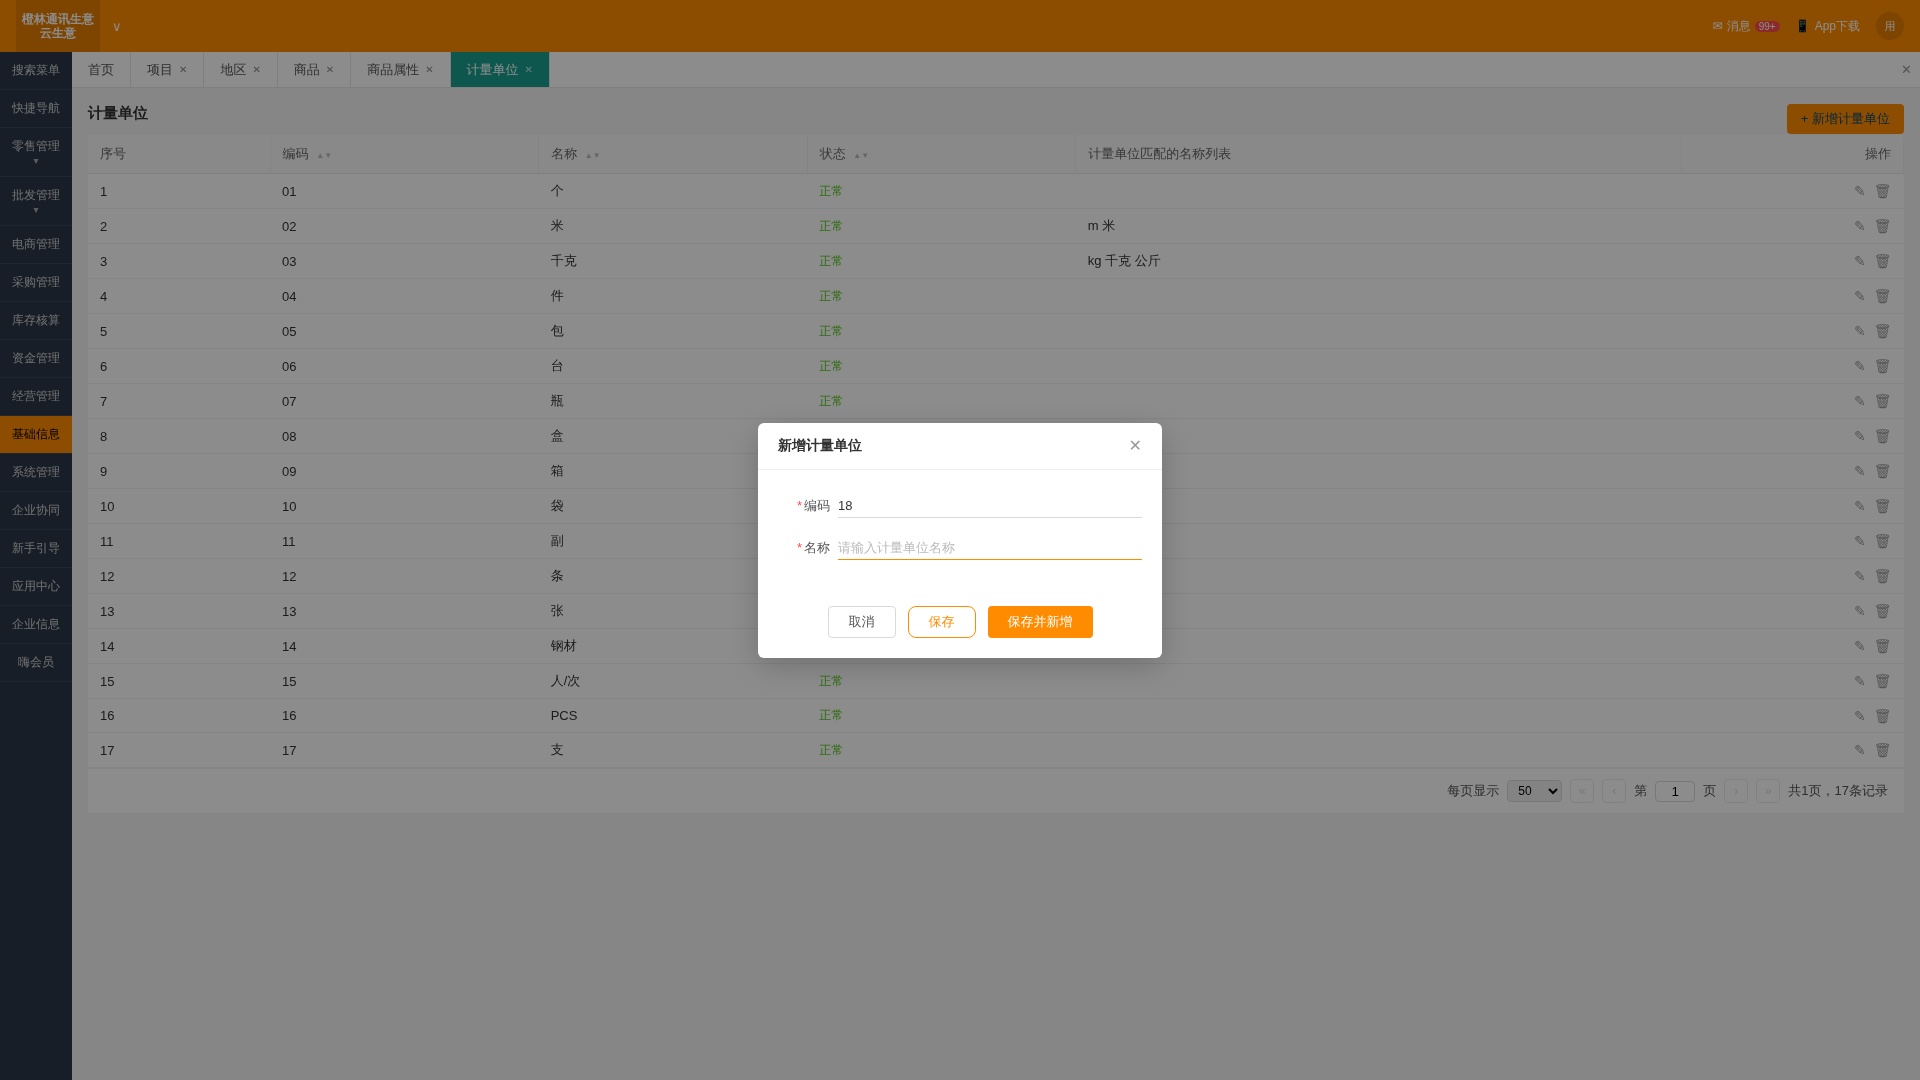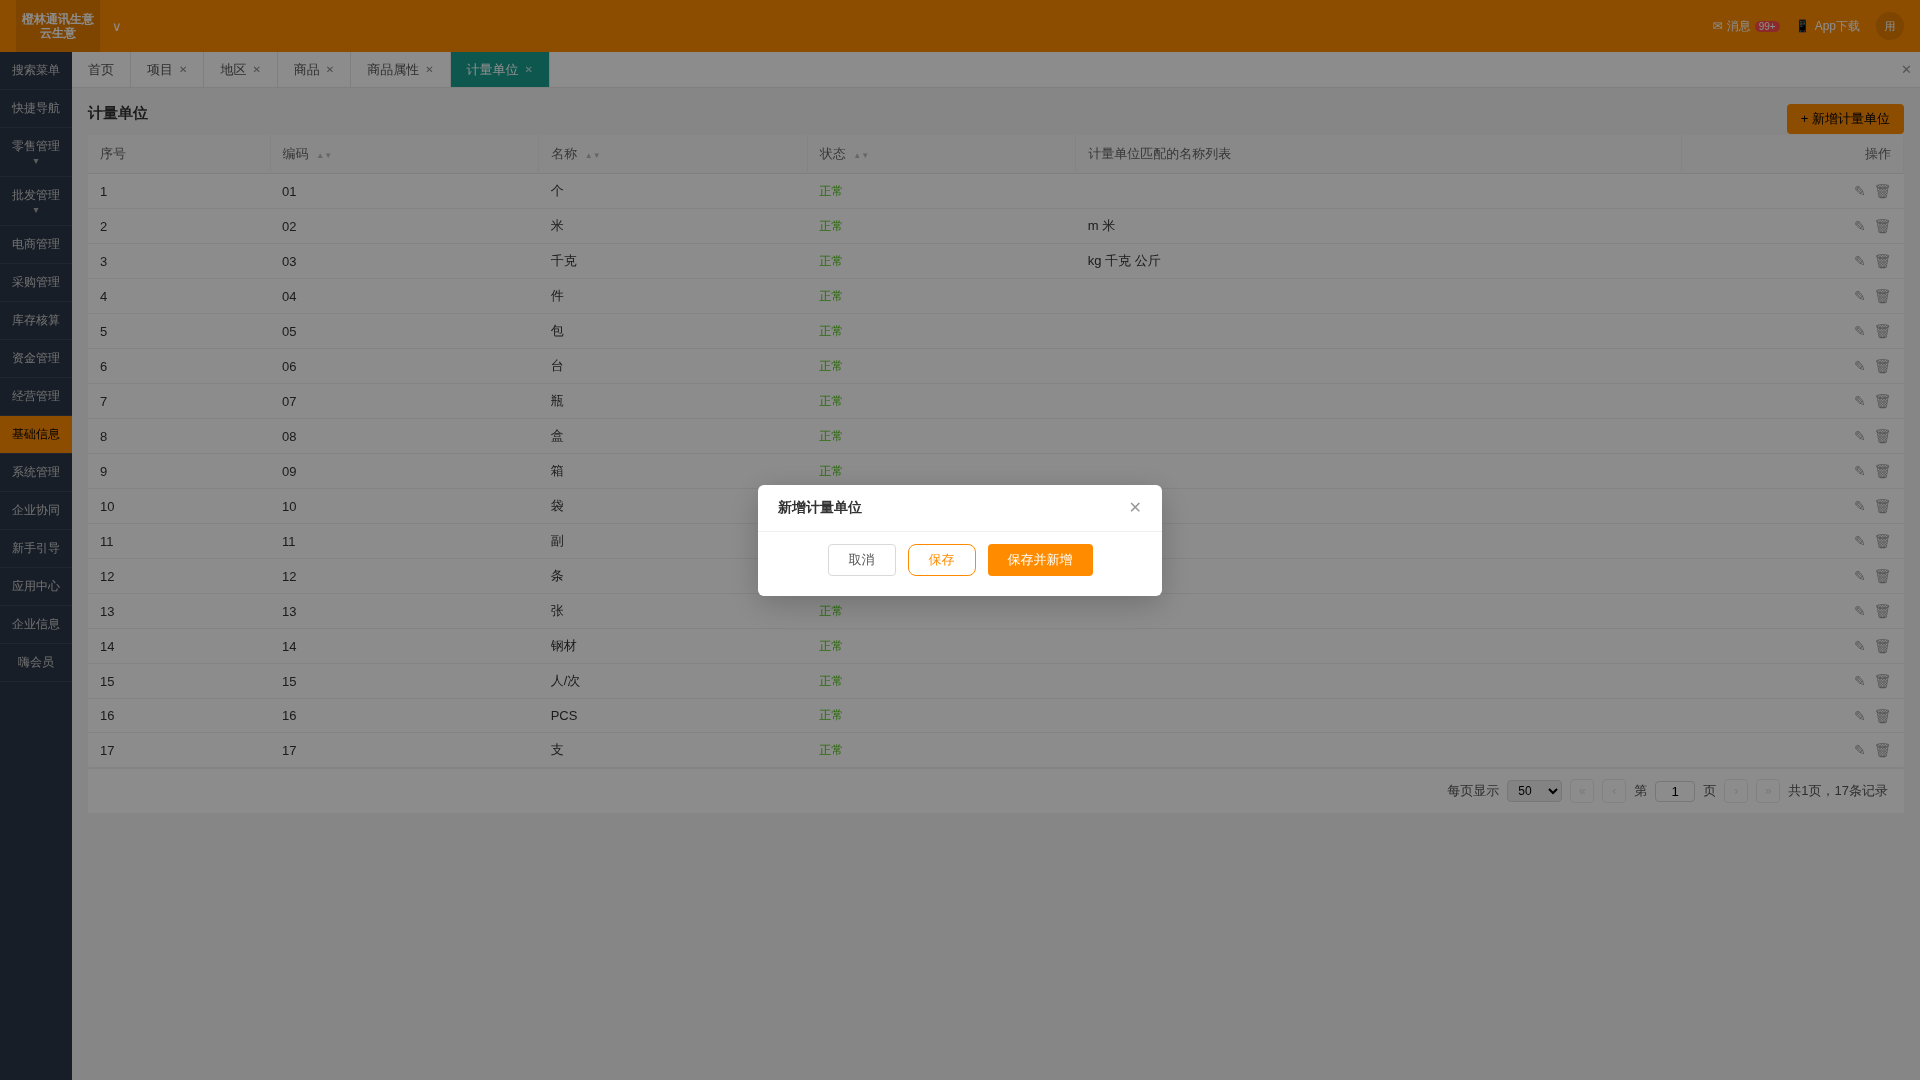--- a/index.html
+++ b/index.html
@@ -161,21 +161,21 @@
       font-weight: bold;
       color: #333;
       margin-bottom: 12px;
     }
 
     .add-btn {
       position: absolute;
       top: 16px;
       right: 16px;
       background: #ff8c00;
-      color: #000000;
+      color: #0c4a6e;
       border: none;
       padding: 6px 14px;
       border-radius: 4px;
       cursor: pointer;
       font-size: 13px;
     }
 
     
     .table-wrapper {
       background: white;
@@ -734,19 +734,33 @@
     </div>
   </div>
 </div>
 
 <div class="modal-overlay">
   <div class="modal">
     <div class="modal-header">
       <span class="modal-title">新增计量单位</span>
       <span class="modal-close">✕</span>
     </div>
+    <div class="modal-body">
+      <div class="form-row">
+        <div class="form-label">
+          <span class="required">*</span><span>编码</span>
+        </div>
+        <input class="form-input" value="18" style="">
+      </div>
+      <div class="form-row">
+        <div class="form-label">
+          <span class="required">*</span><span>名称</span>
+        </div>
+        <input class="form-input focused" placeholder="请输入计量单位名称" style="">
+      </div>
+    </div>
     <div class="modal-footer">
       <button class="btn-cancel">取消</button>
       <button class="btn-save">保存</button>
       <button class="btn-save-new">保存并新增</button>
     </div>
   </div>
 </div>
 
 </body></html>

